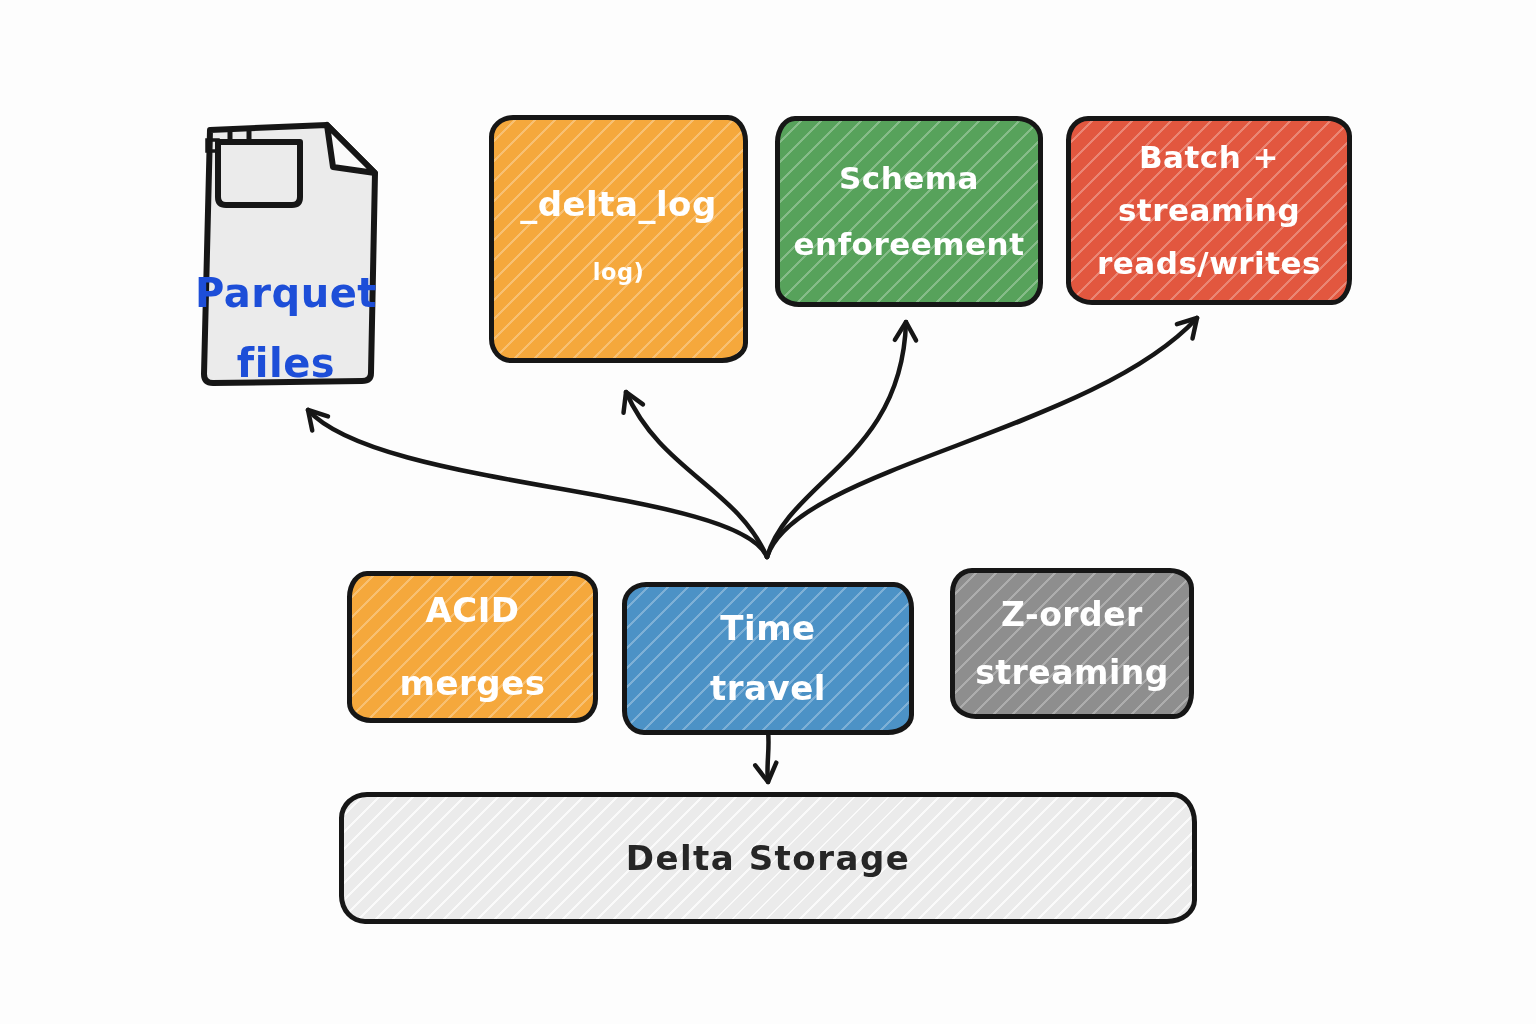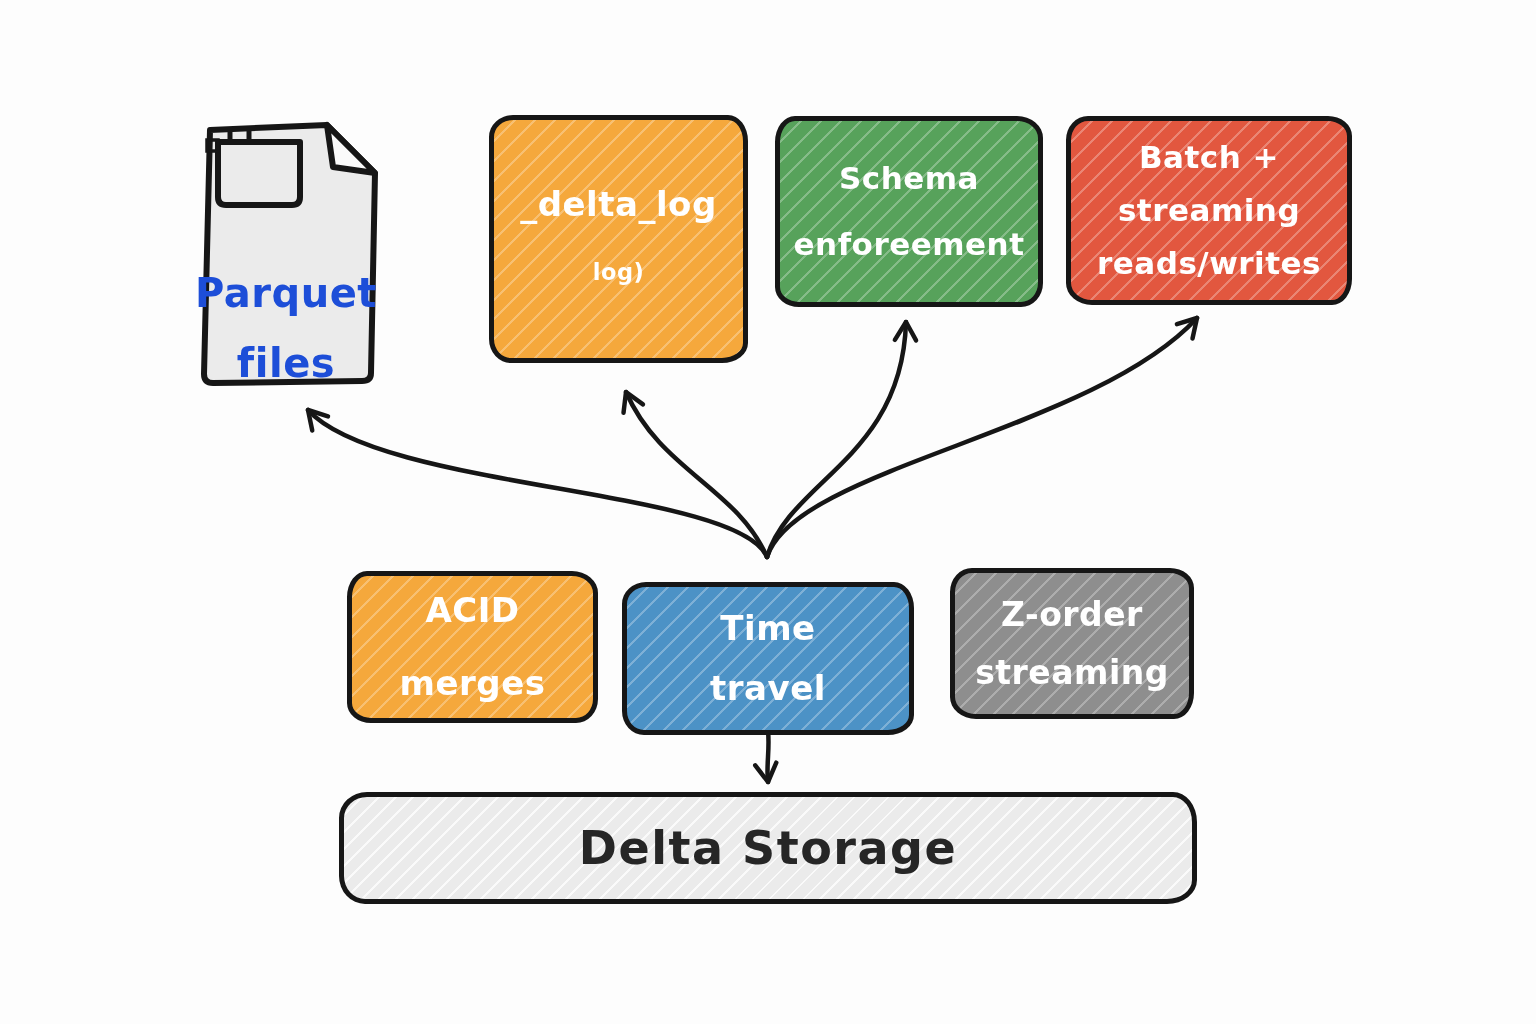--- a/index.html
+++ b/index.html
@@ -41,24 +41,24 @@
   .box-deltalog .sub{font-size:22.5px; line-height:1.9; font-weight:bold;}
 
   .box-schema{left:775px; top:116px; width:268px; height:191px; background-color:var(--green); font-size:31px; line-height:1.7;}
   .box-batch{left:1066px; top:116px; width:286px; height:189px; background-color:var(--red); font-size:31px; line-height:1.7;text-align:center;}
 
   .box-acid{left:339px; top:571px; width:251px; height:152px; background-color:var(--orange); font-size:34px; line-height:1.75;margin-left:8px;}
   .box-time{left:622px; top:582px; width:292px; height:153px; background-color:var(--blue); font-size:34px; line-height:1.75;}
   .box-zorder{left:950px; top:568px; width:244px; height:151px; background-color:var(--gray); font-size:33px; line-height:1.75;}
 
   .box-storage{
-    left:339px; top:792px; width:858px; height:112px;
+    left:339px; top:792px; width:858px; height:132px;
     background-color:var(--lightgray);
     border-radius:28px 24px 30px 26px / 26px 30px 24px 28px;
-    color:var(--text-dark); font-size:46px; letter-spacing:1.5px;
+    color:var(--text-dark); font-size:34px; letter-spacing:1.5px;
   }
 
   .parquet-icon{position:absolute; left:192px; top:118px; z-index:2;}
   .parquet-label{
     position:absolute; left:192px; top:258px; width:188px; z-index:3;
     text-align:center; color:#1d4ed8; font-weight:bold;
     font-size:40px; line-height:1.75; letter-spacing:.5px;
   }
 </style>
 </head>

